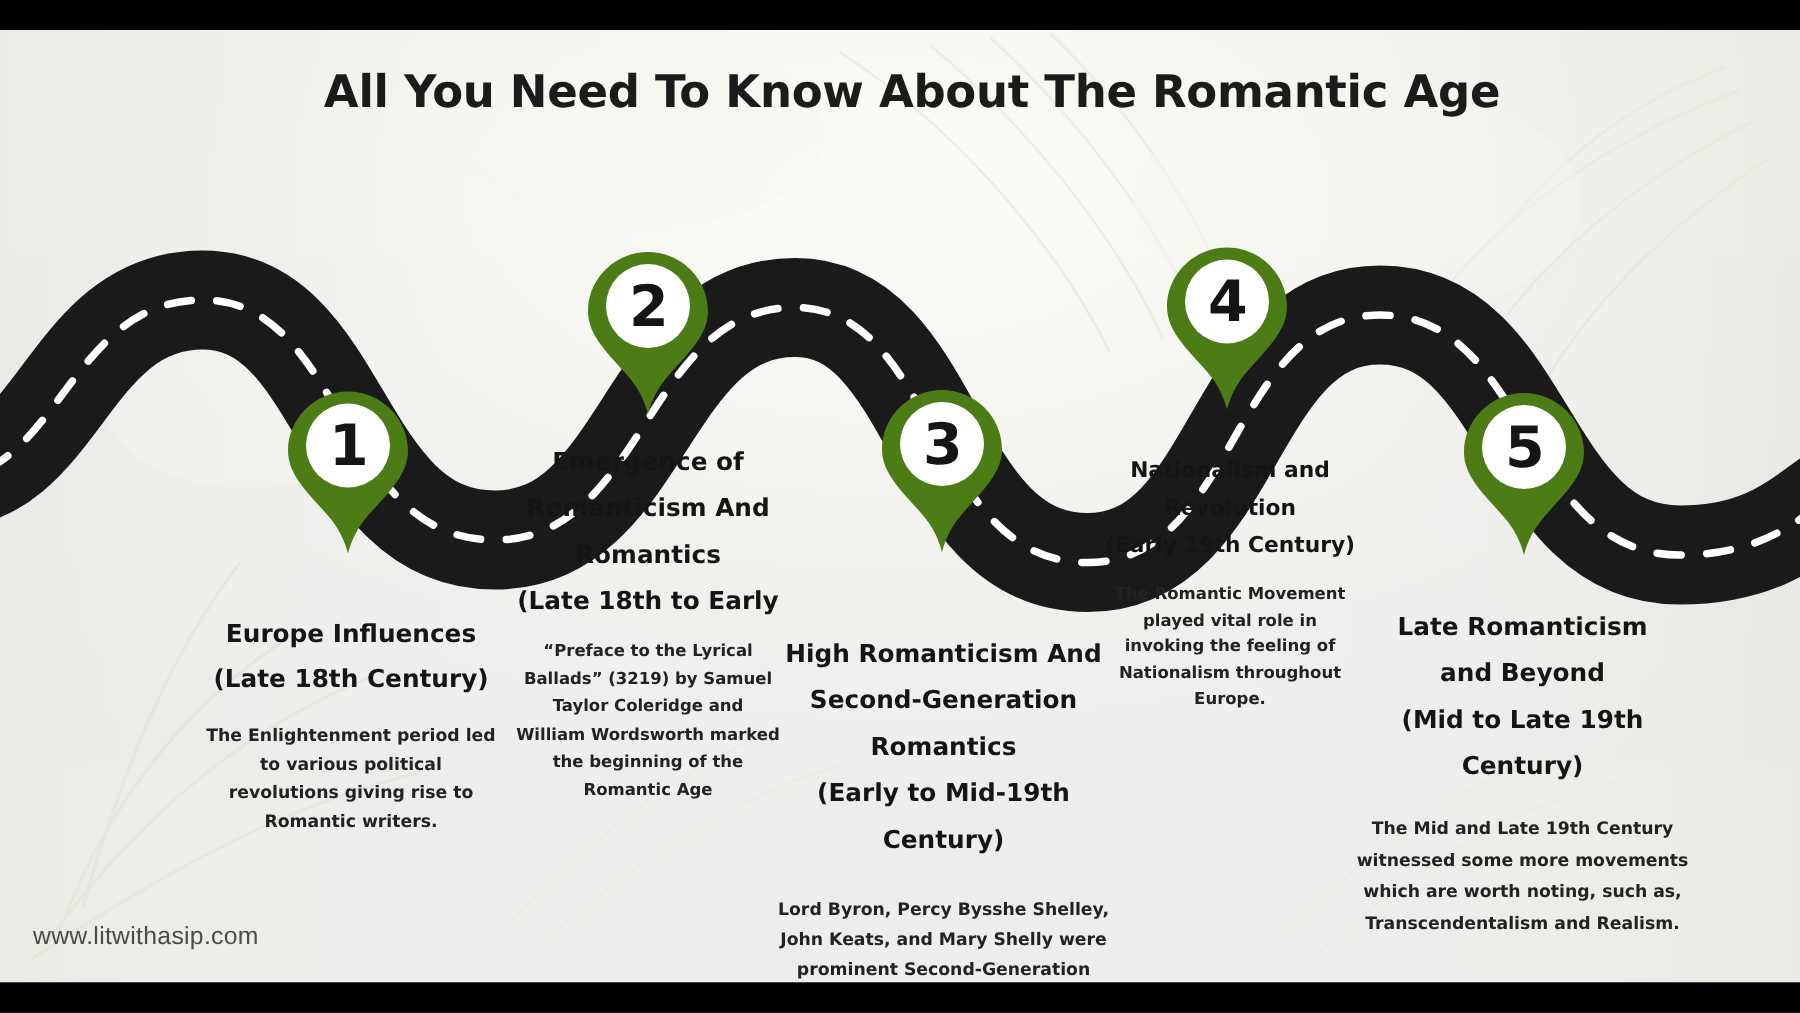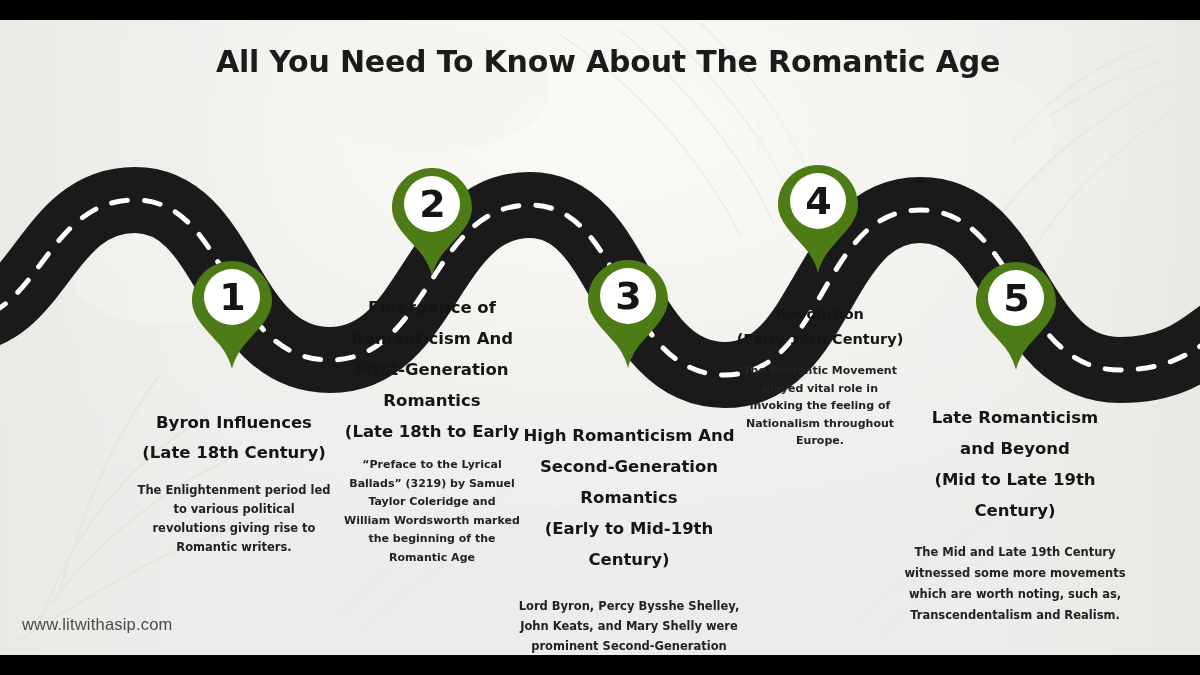--- a/index.html
+++ b/index.html
@@ -279,50 +279,50 @@
       <svg viewBox="0 0 84 112">
         <path d="M42 2 C20 2 2 20 2 41.5 C2 58 16 70 28 84 C36 93 40 102 42 110
                  C44 102 48 93 56 84 C68 70 82 58 82 41.5 C82 20 64 2 42 2 Z" fill="#4d7c16"></path>
         <circle cx="42" cy="38" r="28" fill="#ffffff"></circle>
       </svg>
       <div class="pin-num">5</div>
     </div>
 
     <div class="ms" id="ms-1">
       <div class="ms-title">
-        <div>Byron Influences</div>
+        <div>Europe Influences</div>
         <div>(Late 18th Century)</div>
       </div>
       <div class="ms-body">The Enlightenment period led to various political revolutions giving rise to Romantic writers.</div>
     </div>
 
     <div class="ms" id="ms-2">
       <div class="ms-title">
         <div>Emergence of</div>
         <div>Romanticism And</div>
-        <div>First-Generation</div>
         <div>Romantics</div>
         <div>(Late 18th to Early</div>
       </div>
       <div class="ms-body">“Preface to the Lyrical Ballads” (3219) by Samuel Taylor Coleridge and William Wordsworth marked the beginning of the Romantic Age</div>
     </div>
 
     <div class="ms" id="ms-3">
       <div class="ms-title">
         <div>High Romanticism And</div>
         <div>Second-Generation</div>
         <div>Romantics</div>
         <div>(Early to Mid-19th</div>
         <div>Century)</div>
       </div>
       <div class="ms-body">Lord Byron, Percy Bysshe Shelley, John Keats, and Mary Shelly were prominent Second-Generation Romantic writers</div>
     </div>
 
     <div class="ms" id="ms-4">
       <div class="ms-title">
+        <div>Nationalism and</div>
         <div>Revolution</div>
         <div>(Early 19th Century)</div>
       </div>
       <div class="ms-body">The Romantic Movement played vital role in invoking the feeling of Nationalism throughout Europe.</div>
     </div>
 
     <div class="ms" id="ms-5">
       <div class="ms-title">
         <div>Late Romanticism</div>
         <div>and Beyond</div>

